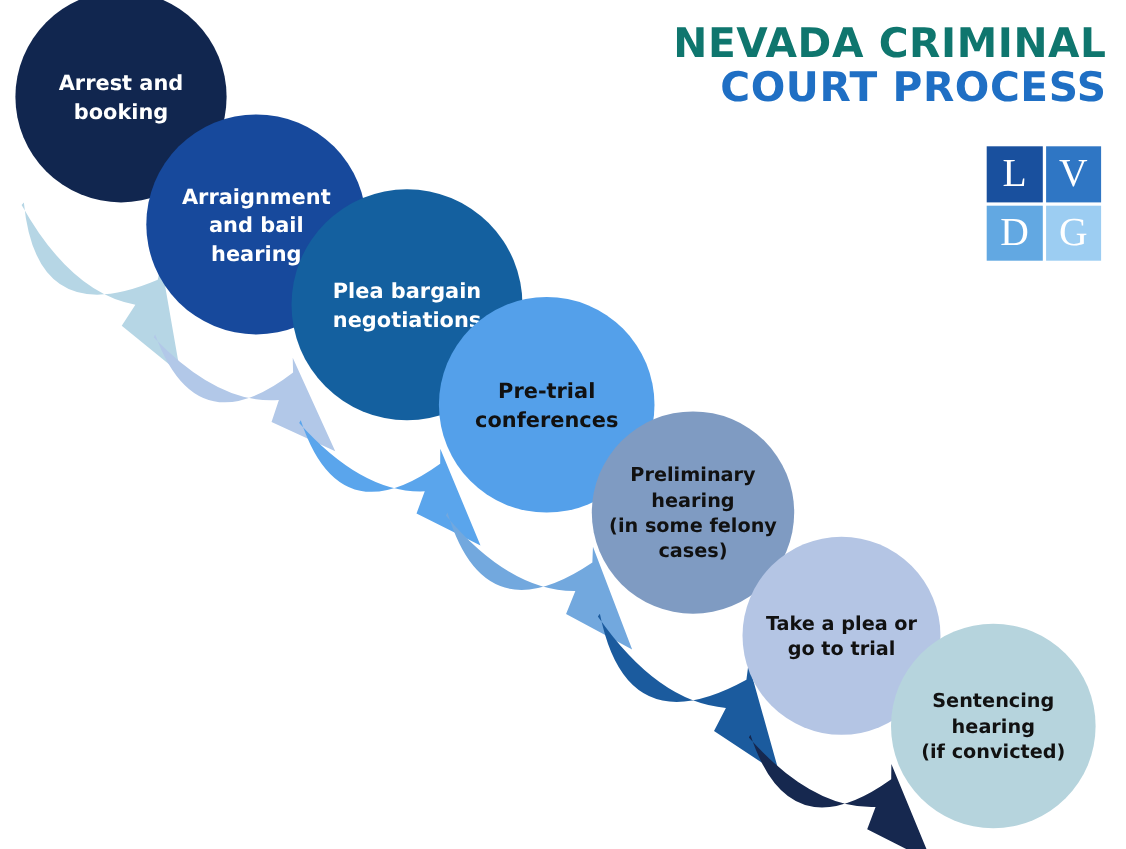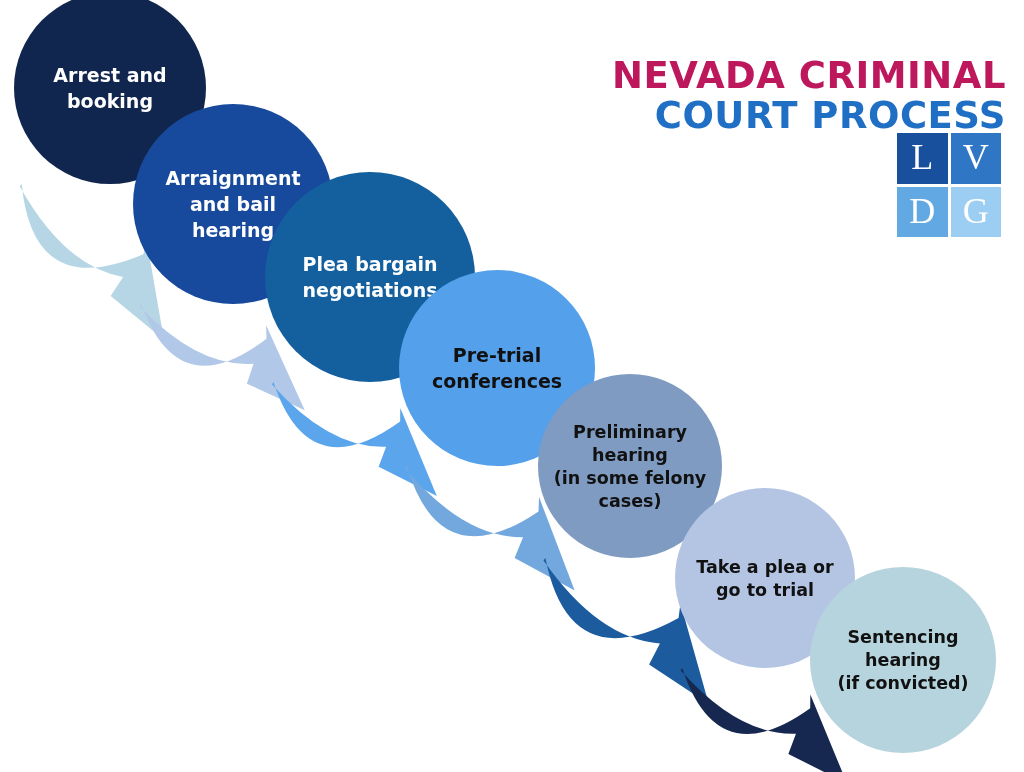--- a/index.html
+++ b/index.html
@@ -83,21 +83,21 @@
   .node-label.small {
     font-size: 17.5px;
   }
 </style>
 </head>
 <body>
 
 <div id="stage">
 
   <div class="title-block">
-    <div class="title-line" style="color: #be185d; margin-top: 36px;">NEVADA CRIMINAL</div>
+    <div class="title-line" style="color: #0f766e;">NEVADA CRIMINAL</div>
     <div class="title-line" style="color: rgb(31, 111, 196);">COURT PROCESS</div>
   </div>
 
   <div class="logo">
     <div class="logo-cell" style="background: rgb(25, 80, 158);">
         <span>L</span>
       </div>
     <div class="logo-cell" style="background: rgb(47, 118, 196);">
         <span>V</span>
       </div>

